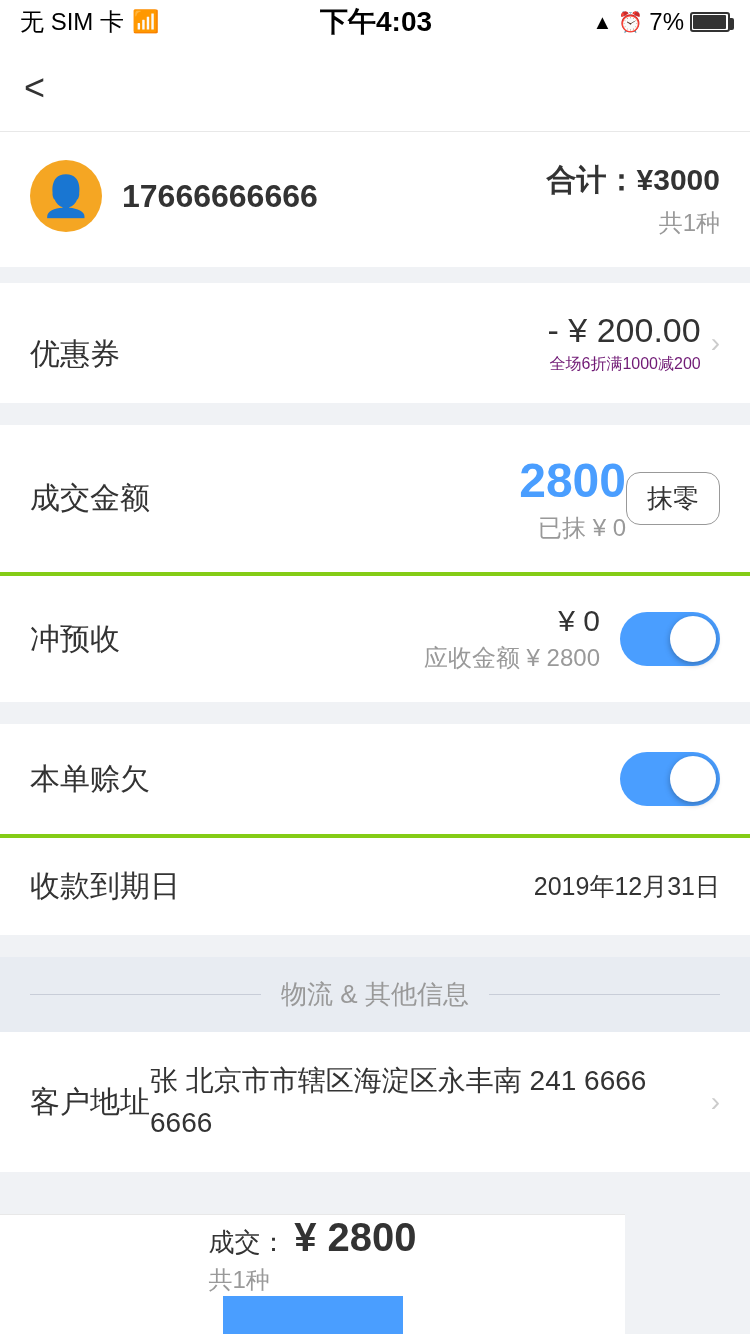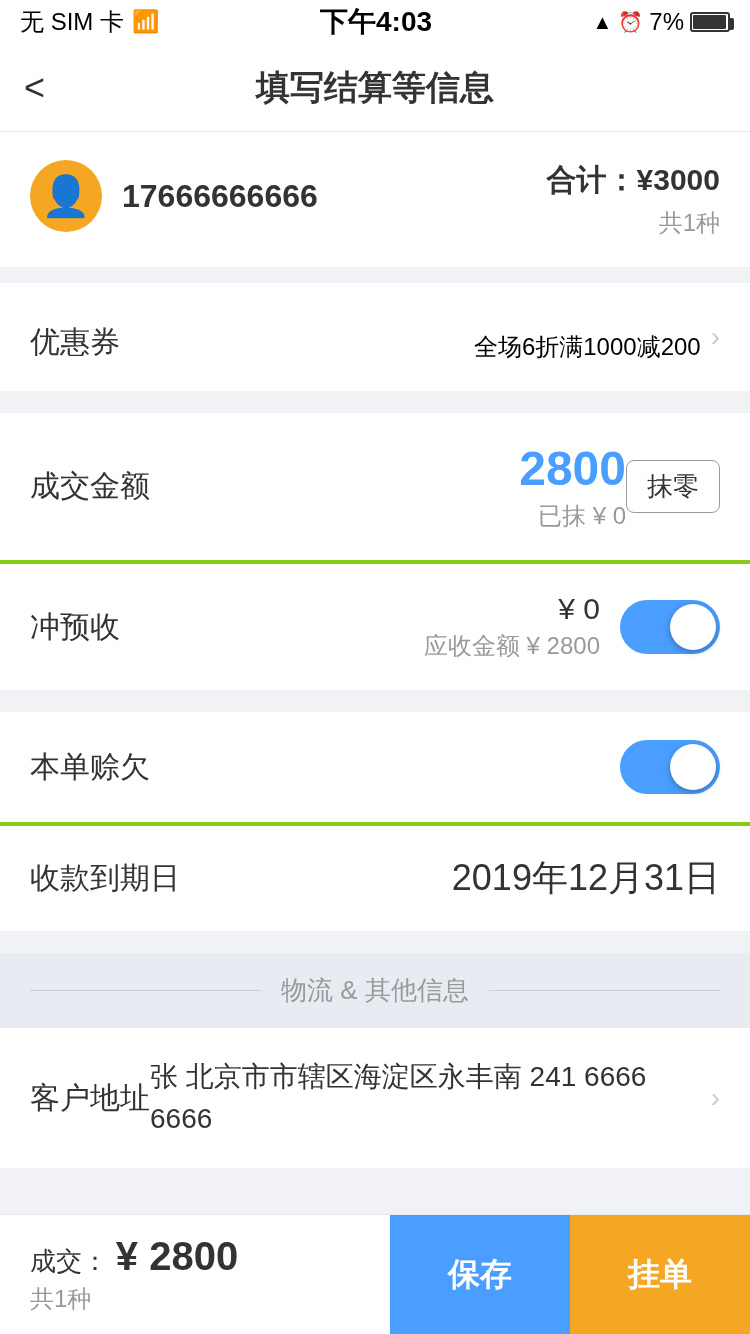--- a/index.html
+++ b/index.html
@@ -110,21 +110,21 @@
       background: #fff;
       padding: 28px 30px;
       display: flex;
       align-items: flex-end;
       justify-content: space-between;
       margin-bottom: 2px;
     }
     .coupon-label { font-size: 30px; color: #333; }
     .coupon-right { display: flex; flex-direction: column; align-items: flex-end; }
     .coupon-amount { font-size: 34px; color: #333; font-weight: 500; }
-    .coupon-desc { font-size: 24px; color: #000000; margin-top: 20px; }
+    .coupon-desc { font-size: 16px; color: #701a75; margin-top: 4px; }
     .row-arrow { font-size: 28px; color: #ccc; margin-left: 10px; }
     .coupon-right-wrap { display: flex; align-items: center; }
 
     
     .section-divider {
       height: 20px;
       background: #f0f2f5;
     }
 
     
@@ -134,26 +134,26 @@
     }
     .form-row {
       padding: 28px 30px;
       display: flex;
       align-items: center;
       justify-content: space-between;
       border-bottom: 4px solid #84cc16;
     }
     .form-row:last-child { border-bottom: none; }
     .row-label { font-size: 30px; color: #333; }
-    .row-value { font-size: 36px; color: #333; }
+    .row-value { font-size: 25px; color: #333; }
     .row-value-blue { font-size: 48px; font-weight: 700; color: #4a9eff; }
     .row-value-wrap { display: flex; align-items: center; }
     .round-zero-btn {
       border: 1px solid #999;
-      border-radius: 8px;
+      border-radius: 14px;
       padding: 8px 20px;
       font-size: 26px;
       color: #333;
       background: #fff;
       cursor: pointer;
     }
     .amount-with-sub { text-align: right; }
     .sub-text { font-size: 24px; color: #999; margin-top: 4px; }
 
     
@@ -203,26 +203,27 @@
       background: #fff;
     }
     .address-label { font-size: 30px; color: #333; flex-shrink: 0; }
     .address-value { font-size: 28px; color: #333; flex: 1; line-height: 1.5; }
     .address-right { display: flex; align-items: center; }
 
     
     .bottom-area {
       position: fixed;
       bottom: 0; left: 0;
-      width: 750px;
+      width: 625px;
       background: #fff;
       border-top: 1px solid #e8e8e8;
       display: flex;
       align-items: center;
       height: 120px;
+      flex-direction: column;
     }
     .bottom-left {
       flex: 1;
       padding: 0 30px;
     }
     .bottom-deal { font-size: 26px; color: #333; }
     .bottom-amount { font-size: 40px; font-weight: 700; color: #333; }
     .bottom-count { font-size: 24px; color: #999; margin-top: 4px; }
     .bottom-btn {
       height: 120px;
@@ -251,21 +252,20 @@
     <span style="font-size:20px;">⏰</span>
     <span>7%</span>
     <span class="battery-icon">
       <span class="battery-fill"></span>
     </span>
   </div>
 </div>
 
 <div class="nav-bar">
   <span class="nav-back">&lt;</span>
-  <span class="nav-title">填写结算等信息</span>
 </div>
 
 <div class="content">
 
   <div class="customer-card">
     <div class="customer-left">
       <div class="avatar">
         <span class="avatar-icon">👤</span>
       </div>
       <div class="customer-info">
@@ -277,20 +277,21 @@
         <span>合计：</span><span>¥3000</span>
       </div>
       <div class="total-count">共1种</div>
     </div>
   </div>
 
   <div class="coupon-row">
     <span class="coupon-label">优惠券</span>
     <div class="coupon-right-wrap">
       <div class="coupon-right">
+        <span class="coupon-amount">- ¥ 200.00</span>
         <span class="coupon-desc">全场6折满1000减200</span>
       </div>
       <span class="row-arrow">›</span>
     </div>
   </div>
 
   <div class="section-divider"></div>
 
   <div class="form-section">
     <div class="form-row">

